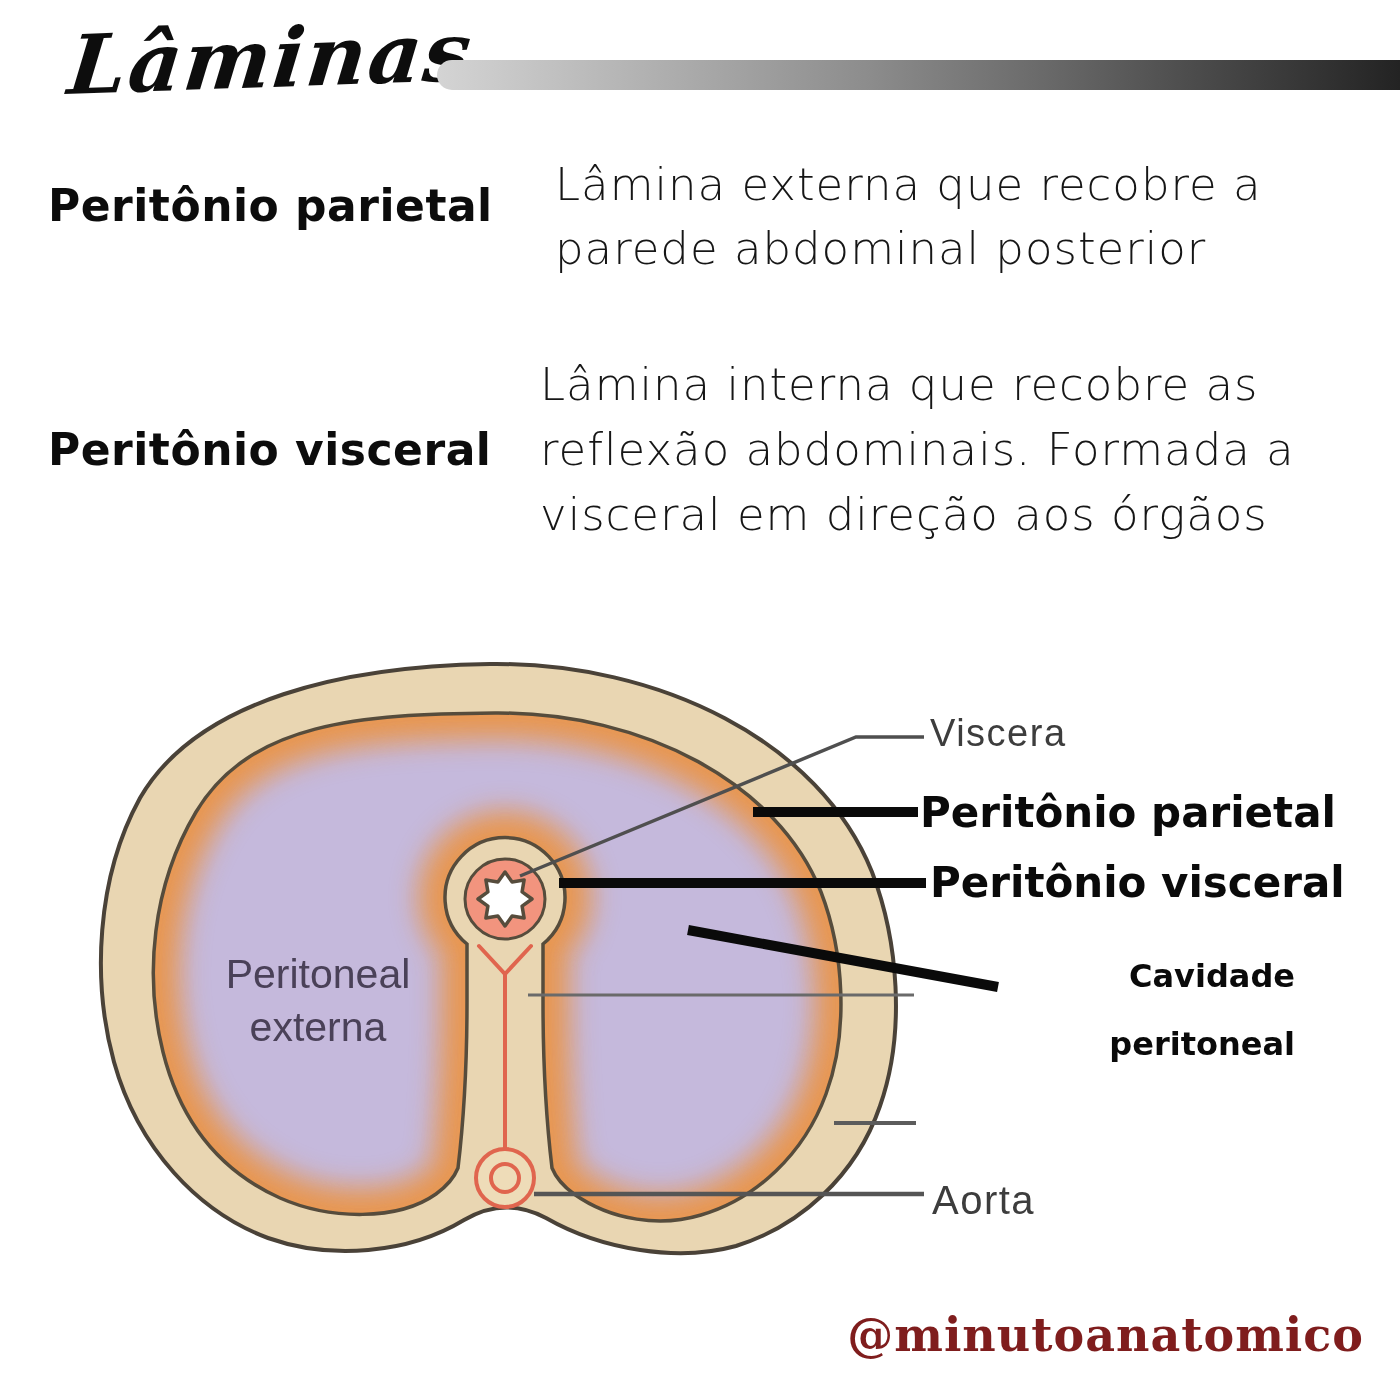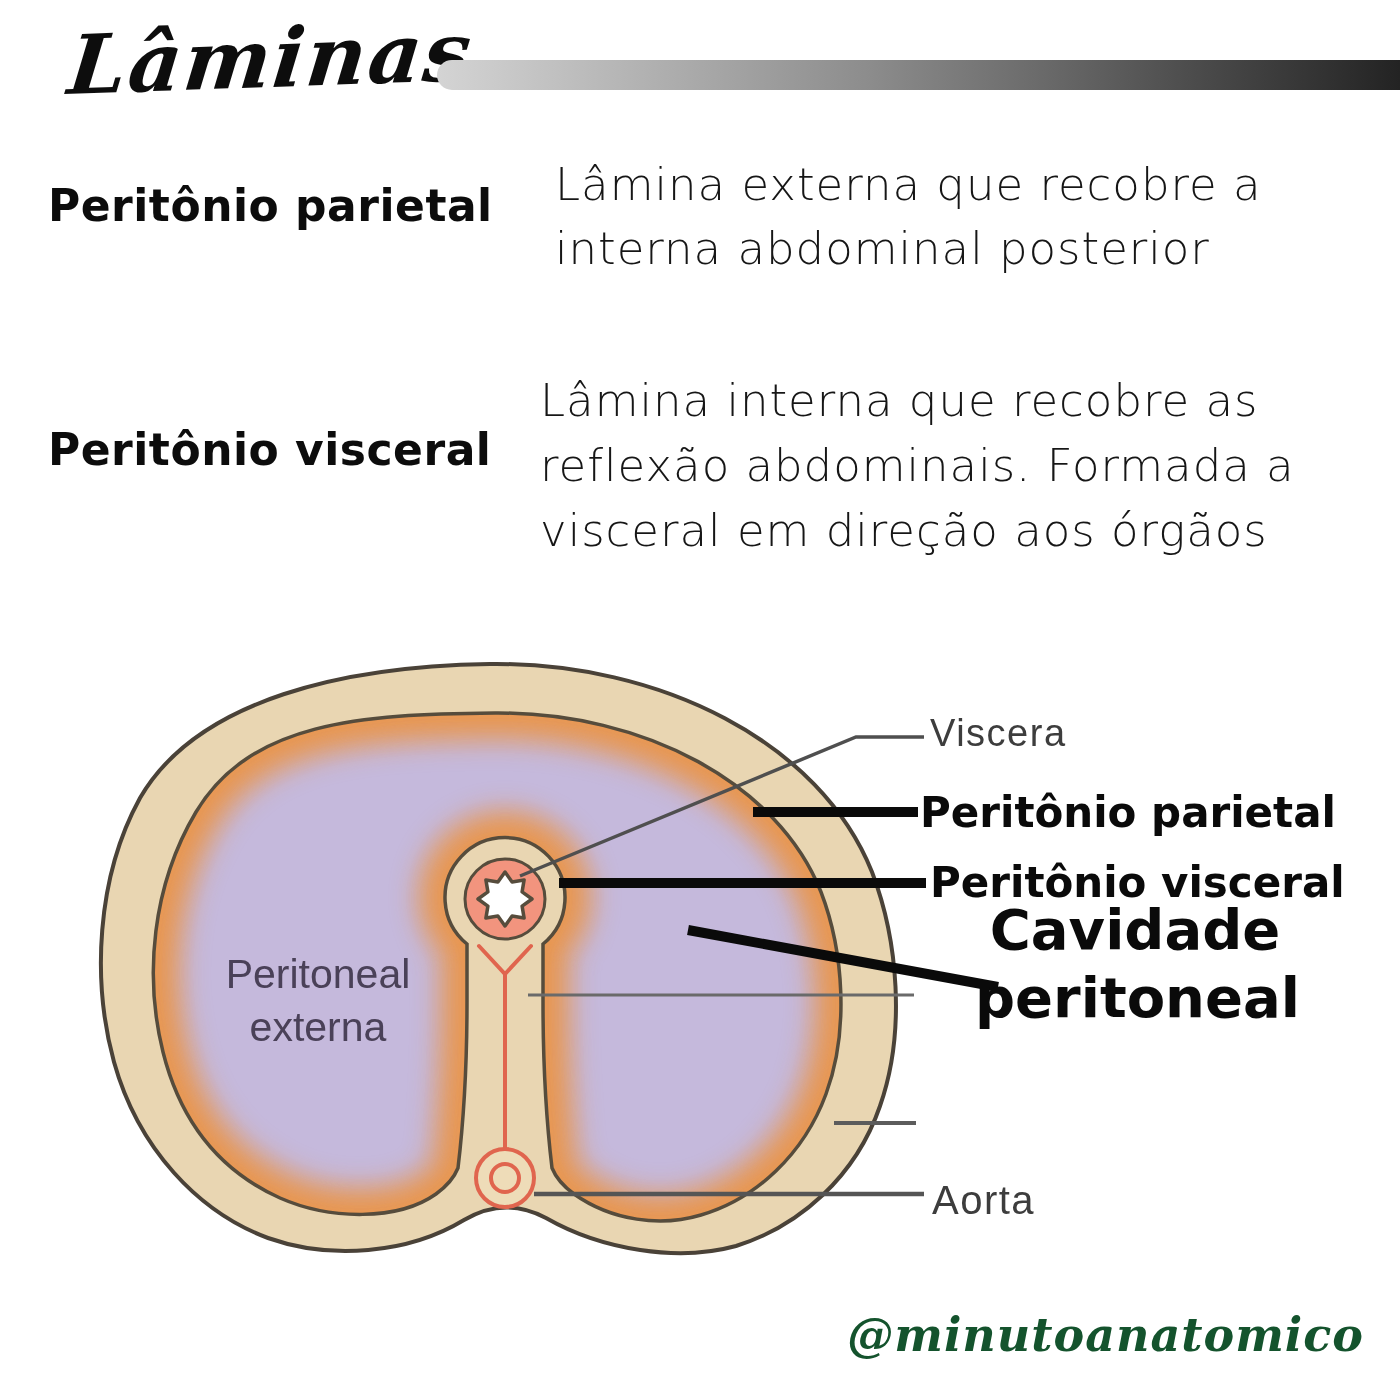--- a/index.html
+++ b/index.html
@@ -12,52 +12,52 @@
   .grad-bar{left:437px;top:60px;width:963px;height:30px;border-radius:15px 0 0 15px;
             background:linear-gradient(to right,#d4d4d4,#8c8c8c 45%,#232323);}
 
   .term{font-weight:700;font-size:44px;color:#0c0c0c;letter-spacing:0.5px;white-space:nowrap;}
   .term1{left:48px;top:180px;}
   .term2{left:48px;top:424px;}
 
   .desc{font-weight:200;font-size:45px;color:#161616;letter-spacing:1px;}
   .desc div{white-space:nowrap;}
   .desc1{left:555px;top:153px;width:800px;line-height:64px;}
-  .desc2{left:540px;top:368px;width:820px;line-height:65px;}
+  .desc2{left:540px;top:352px;width:820px;line-height:65px;}
 
   .diagram-svg{left:0;top:0;width:1400px;height:1400px;}
 
   .cav-label{left:198px;top:948px;width:240px;text-align:center;
              font-family:"Liberation Sans",sans-serif;font-weight:500;font-size:41px;
              line-height:53px;color:#4a4158;}
   .lead-plain{font-family:"Liberation Sans",sans-serif;font-weight:400;color:#3d3d3d;
               letter-spacing:1.5px;white-space:nowrap;text-align:right;}
   .lbl-viscera{left:930px;top:712px;font-size:38px;}
   .lbl-aorta{left:932px;top:1170px;font-size:40px;margin-top:8px;}
   .lead-bold{font-weight:700;font-size:42px;color:#0a0a0a;white-space:nowrap;}
   .lbl-parietal{left:920px;top:788px;}
   .lbl-visceral{left:930px;top:858px;}
-  .lbl-cavidade{left:975px;top:896px;width:320px;text-align:center;font-weight:700;
-                font-size:56px;color:#0a0a0a;line-height:68px;}
+  .lbl-cavidade{left:975px;top:942px;width:320px;text-align:right;font-weight:700;
+                font-size:32px;color:#0a0a0a;line-height:68px;}
 
-  .watermark{right:36px;top:1308px;font-family:"DejaVu Serif",serif;font-style:italic;
-             font-weight:600;font-size:46px;color:#14532d;letter-spacing:1px;text-align:center;}
+  .watermark{right:36px;top:1308px;font-family:"DejaVu Serif",serif;
+             font-weight:600;font-size:46px;color:#7f1d1d;letter-spacing:1px;text-align:center;}
 </style>
 </head>
 <body>
 
 <div class="canvas">
 
   <div class="abs title">Lâminas</div>
   <div class="abs grad-bar"></div>
 
   <div class="abs term term1">Peritônio parietal</div>
   <div class="abs desc desc1">
     <div>Lâmina externa que recobre a</div>
-    <div>interna abdominal posterior</div>
+    <div>parede abdominal posterior</div>
   </div>
 
   <div class="abs term term2">Peritônio visceral</div>
   <div class="abs desc desc2">
     <div>Lâmina interna que recobre as</div>
     <div>reflexão abdominais. Formada a</div>
     <div>visceral em direção aos órgãos</div>
   </div>
 
   <svg class="abs diagram-svg" viewBox="0 0 1400 1400" xmlns="http://www.w3.org/2000/svg">

